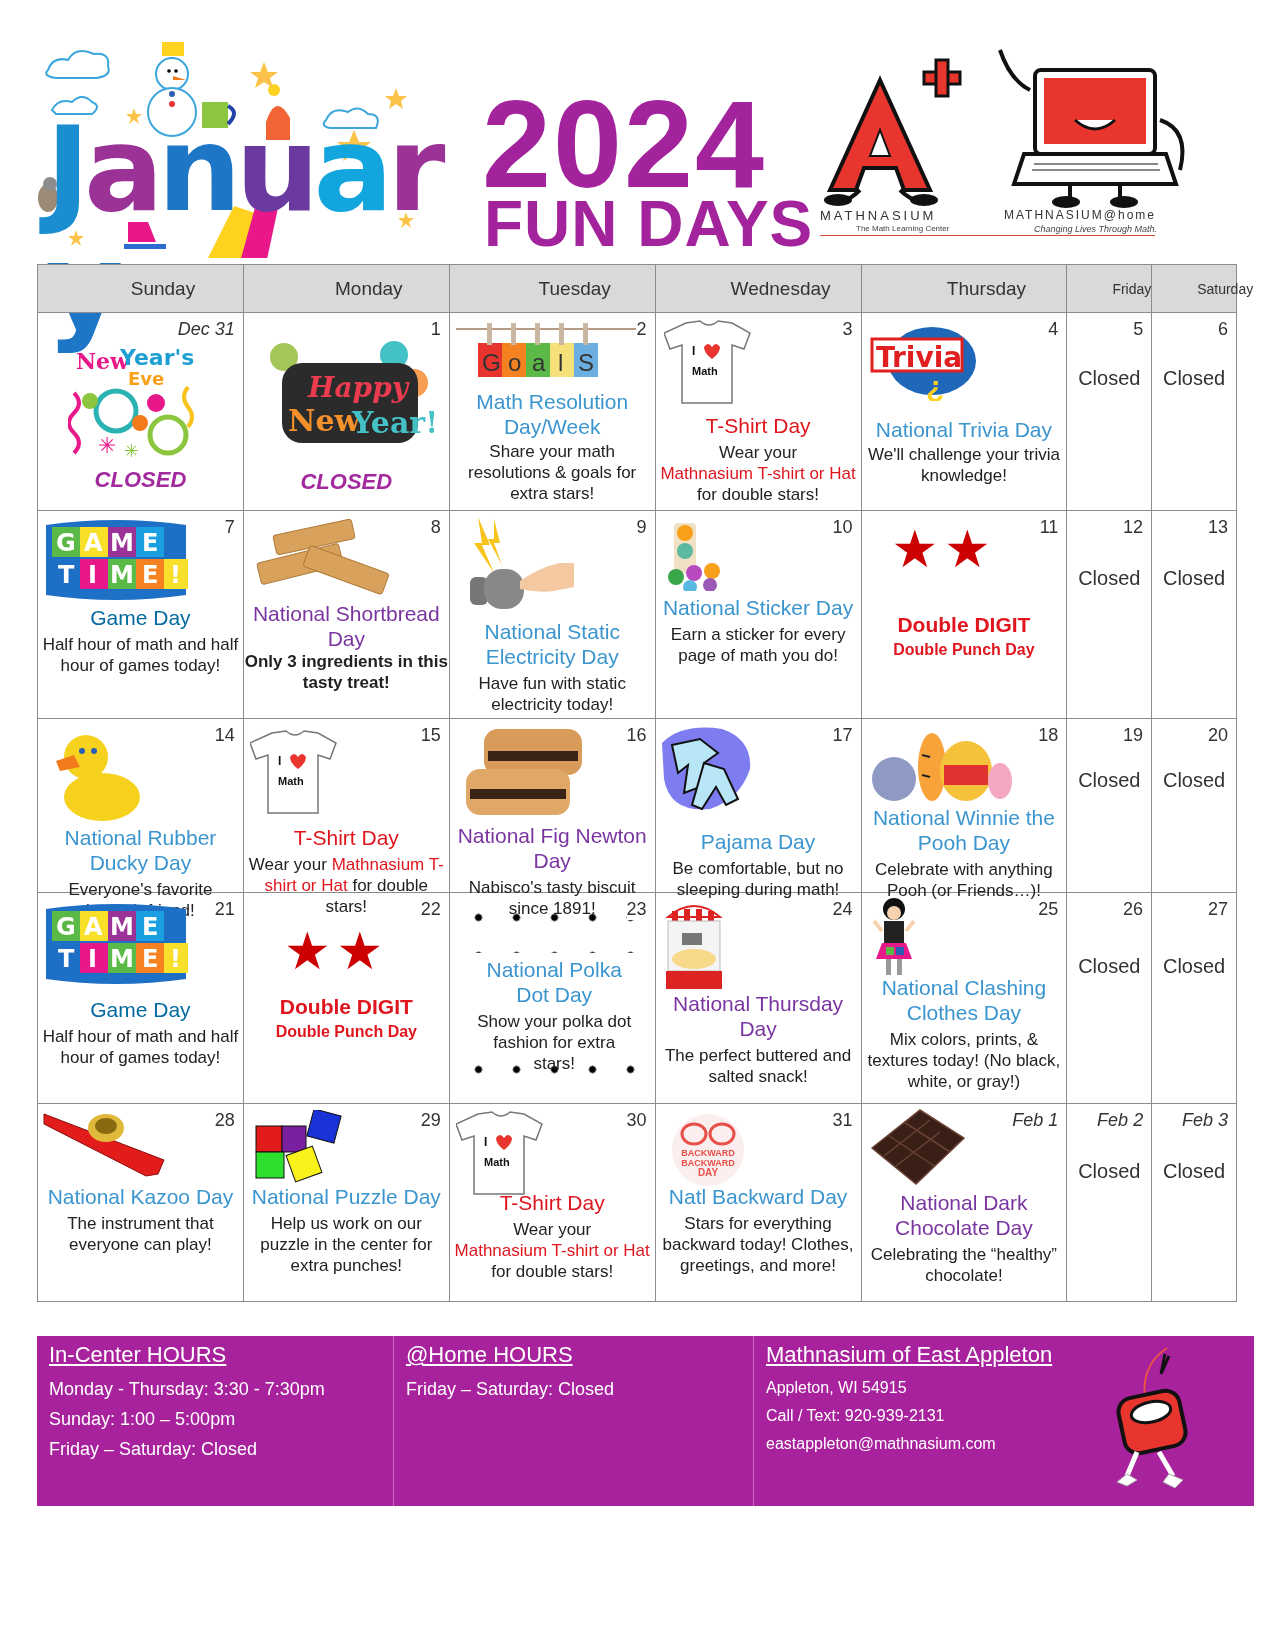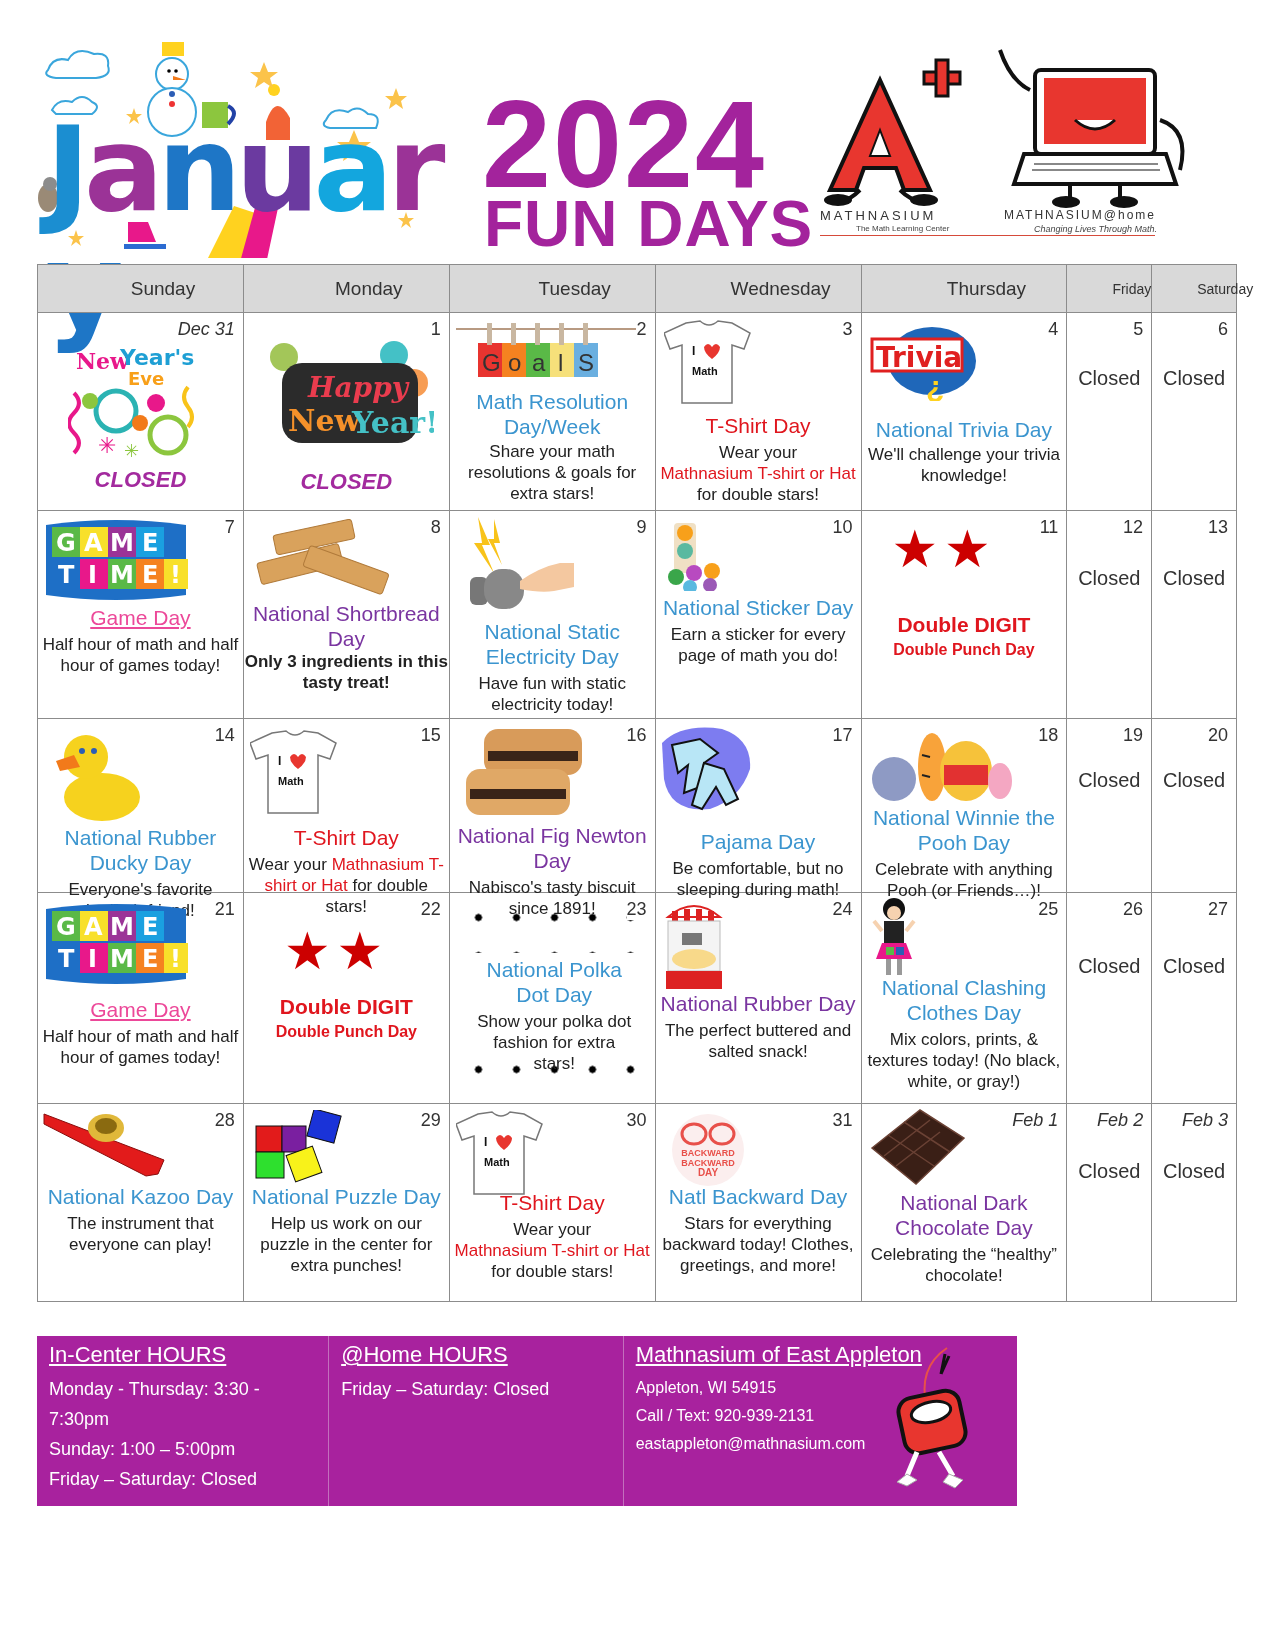--- a/index.html
+++ b/index.html
@@ -24,32 +24,32 @@
   .calendar th.small { font-size: 14px; }
   .calendar td { border: 1.5px solid #8c8c8c; vertical-align: top; position: relative; text-align: center; padding: 0 6px; }
   .daynum { position: absolute; right: 8px; top: 6px; font-size: 18px; color: #333; }
   .daynum.italic { font-style: italic; }
   .closed-small { position: absolute; left: 0; right: 0; font-size: 20px; color: #333; }
   .ev-title { font-size: 21px; line-height: 25px; }
   .ev-desc { font-size: 17px; line-height: 21px; color: #222; }
   .red { color: #e0161e; }
   .blue { color: #3b95cf; }
   .purple { color: #7a35a0; }
-  .green { color: #ec4899; text-decoration: underline; }
+  .green { color: #0369a1; }
   .closed-big { font-weight: bold; font-style: italic; font-size: 22px; color: #a32a9e; position: absolute; left: 0; right: 0; }
   .dd-title { font-weight: bold; font-size: 21px; color: #e0161e; }
   .dd-sub { font-weight: bold; font-size: 16px; color: #e0161e; margin-top: 4px; }
   .pic { position: absolute; }
   .stars { font-size: 52px; color: #cc0000; letter-spacing: 6px; line-height: 1; }
 
   .polka { background-image: radial-gradient(circle, #000 3.4px, transparent 3.8px); background-size: 38px 38px; background-position: 10px 5px; }
   .polka-inner { position: absolute; left: 22px; right: 18px; top: 60px; bottom: 40px; background: #fff; }
 
   
-  .footer { position: absolute; left: 37px; top: 1336px; width: 980px; height: 170px; background: #a8229e; color: #fff; display: flex; }
+  .footer { position: absolute; left: 37px; top: 1336px; width: 1217px; height: 170px; background: #a8229e; color: #fff; display: flex; }
   .fcol { position: relative; padding: 6px 12px; }
   .fcol + .fcol { border-left: 1px solid #c36fbd; }
   .fhead { font-size: 22px; text-decoration: underline; margin-bottom: 6px; }
   .fline { font-size: 18px; line-height: 30px; }
   .fline.small { font-size: 16px; line-height: 28px; }
 
   
   .shirt { width: 90px; height: 86px; }
 </style>
 </head>
@@ -496,21 +496,21 @@
               <rect x="20" y="10" width="6" height="12"></rect>
               <rect x="32" y="10" width="6" height="12"></rect>
               <rect x="44" y="12" width="6" height="10"></rect>
             </g>
           <rect x="4" y="22" width="52" height="50" fill="#f4f4f4" stroke="#bbb"></rect>
           <ellipse cx="30" cy="60" rx="22" ry="10" fill="#f8d98a"></ellipse>
           <rect x="18" y="34" width="20" height="12" fill="#777"></rect>
           <rect x="2" y="72" width="56" height="18" fill="#d22"></rect>
         </svg>
         <div style="position:absolute; left:0; right:0; top:98px;">
-          <div class="ev-title purple">National Rubber Day</div>
+          <div class="ev-title purple">National Thursday Day</div>
           <div class="ev-desc" style="margin-top:4px;">The perfect buttered and salted snack!</div>
         </div>
       </td>
       <td>
         <span class="daynum">25</span>
         <svg class="pic" style="left:8px; top:4px;" width="50" height="86" viewBox="0 0 50 86">
           <circle cx="24" cy="12" r="11" fill="#111"></circle>
           <circle cx="24" cy="16" r="7" fill="#f6d2b0"></circle>
           <path d="M4 24 l8 10 M44 24 l-8 10" stroke="#f6d2b0" stroke-width="4"></path>
           <rect x="14" y="24" width="20" height="22" fill="#222"></rect>

